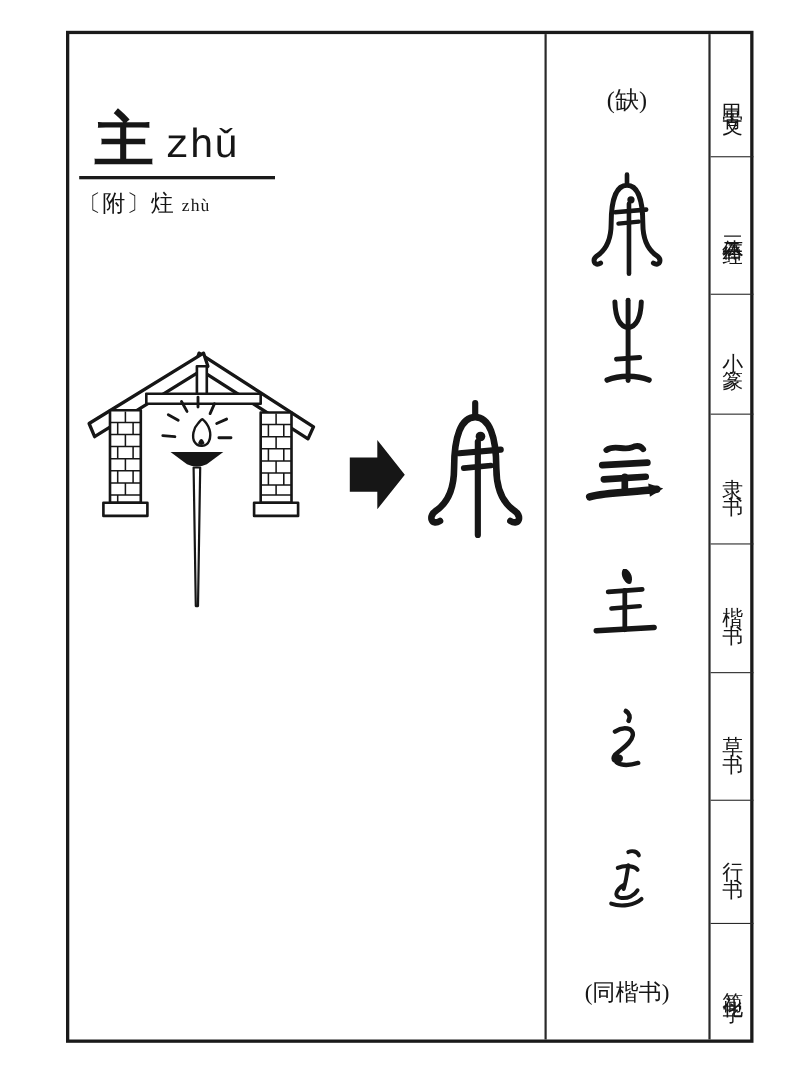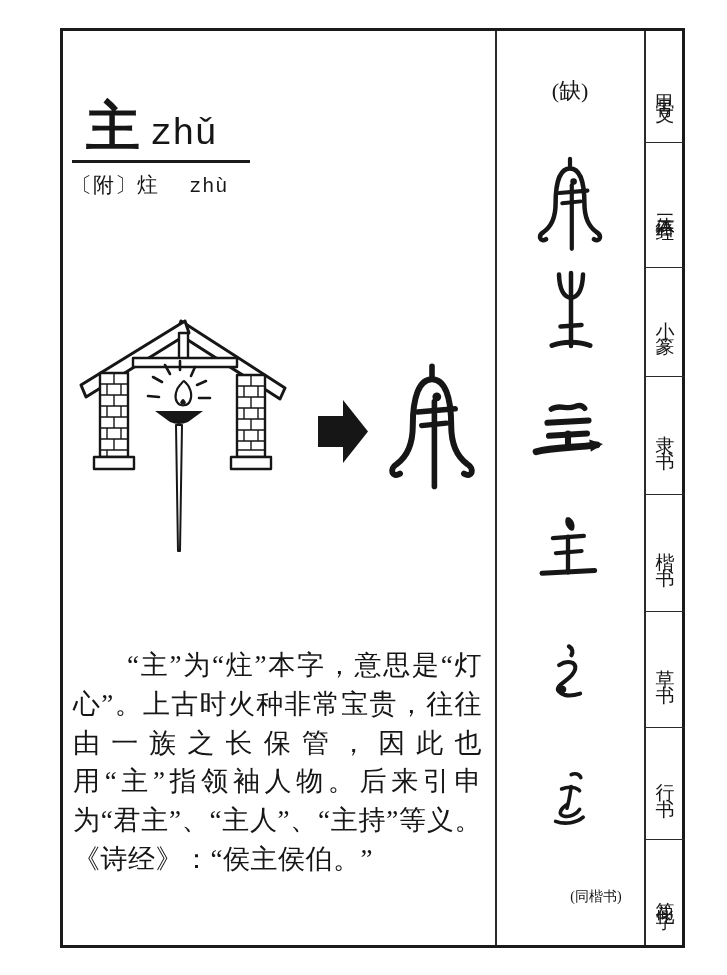--- a/index.html
+++ b/index.html
@@ -5,21 +5,21 @@
   html,body{margin:0;padding:0;background:#ffffff;}
   .canvas{position:relative;width:727px;height:975px;background:#ffffff;overflow:hidden;
           font-family:"Liberation Serif","DejaVu Serif",serif;color:#161616;}
   .abs{position:absolute;}
   .page-border{left:60px;top:28px;width:625px;height:920px;border:3px solid #1a1a1a;box-sizing:border-box;}
   .vline{width:2px;background:#2a2a2a;}
   .headword{font-size:54px;font-weight:bold;line-height:1;}
   .pinyin-main{font-size:37px;font-family:Liberation Mono, monospace;line-height:1;}
   .underline-bar{height:3px;background:#1a1a1a;}
   .variant-line{font-size:21px;letter-spacing:1px;white-space:nowrap;}
-  .variant-pinyin{font-family:Liberation Mono, monospace;font-size:20px;margin-left:24px;}
+  .variant-pinyin{font-family:Liberation Serif, serif;font-size:16px;}
   .explanation{width:409px;font-size:27px;line-height:38.8px;text-align:justify;text-indent:2em;
                letter-spacing:0.5px;}
   .col-note{font-size:22px;white-space:nowrap;transform:translateX(-50%);}
   .sidebar{left:646px;top:31px;width:39px;height:914px;display:flex;flex-direction:column;}
   .sidebar-cell{display:flex;align-items:center;justify-content:center;box-sizing:border-box;
                 border-bottom:1.5px solid #2a2a2a;}
   .sidebar-cell:last-child{border-bottom:none;}
   .v-label{writing-mode:vertical-rl;text-orientation:upright;font-size:19px;letter-spacing:5px;
            line-height:1;white-space:nowrap;}
   svg .ink{stroke:#161616;stroke-linecap:round;stroke-linejoin:round;fill:none;}
@@ -78,21 +78,20 @@
     <g transform="translate(313,46) scale(0.8)">
       <path class="ink" style="stroke-width:7" d="M55,3 L55,15"></path>
       <path class="ink" style="stroke-width:7.5" d="M15,137 C5,143 1,131 11,125 C25,115 31,99 31,77 C31,41 39,19 55,19 C71,19 79,41 79,77 C79,99 85,115 99,125 C109,131 105,143 95,137"></path>
       <circle class="fill-ink" cx="61" cy="41" r="5.5"></circle>
       <path class="ink" style="stroke-width:7" d="M37,60 L84,56"></path>
       <path class="ink" style="stroke-width:6.5" d="M42,77 L73,74"></path>
       <path class="ink" style="stroke-width:7" d="M58,47 L58,153"></path>
     </g>
   </svg>
 
-  <div class="abs explanation" style="left:73px;top:646px;">“主”为“炷”本字，意思是“灯心”。上古时火种非常宝贵，往往由一族之长保管，因此也用“主”指领袖人物。后来引申为“君主”、“主人”、“主持”等义。《诗经》：“侯主侯伯。”</div>
 
   <div class="abs col-note" style="left:570px;top:76px;">(缺)</div>
 
   <svg class="abs" style="left:537px;top:156px;" width="66" height="98" viewBox="0 0 110 160">
     <path class="ink" style="stroke-width:7" d="M55,3 L55,15"></path>
     <path class="ink" style="stroke-width:7.5" d="M15,137 C5,143 1,131 11,125 C25,115 31,99 31,77 C31,41 39,19 55,19 C71,19 79,41 79,77 C79,99 85,115 99,125 C109,131 105,143 95,137"></path>
     <circle class="fill-ink" cx="61" cy="41" r="5.5"></circle>
     <path class="ink" style="stroke-width:7" d="M37,60 L84,56"></path>
     <path class="ink" style="stroke-width:6.5" d="M42,77 L73,74"></path>
     <path class="ink" style="stroke-width:7" d="M58,47 L58,153"></path>
@@ -129,21 +128,21 @@
   </svg>
 
   <svg class="abs" style="left:540px;top:762px;" width="60" height="78" viewBox="0 0 100 100">
     <path class="ink" style="stroke-width:6" d="M52,6 C58,3 66,5 68,11"></path>
     <path class="ink" style="stroke-width:6" d="M36,30 C48,25 62,27 66,33"></path>
     <path class="ink" style="stroke-width:6" d="M52,26 C50,40 48,52 45,62"></path>
     <path class="ink" style="stroke-width:6" d="M45,56 C35,62 29,72 39,75 C51,78 62,71 66,64"></path>
     <path class="ink" style="stroke-width:6" d="M26,84 C42,90 62,86 72,77"></path>
   </svg>
 
-  <div class="abs col-note" style="left:570px;top:888px;font-size:14px;margin-left:26px;">(同楷书)</div>
+  <div class="abs col-note" style="left:570px;top:888px;font-size:21px;">(同楷书)</div>
 
   <div class="abs sidebar">
     <div class="sidebar-cell" style="height:112px;">
       <span class="v-label">甲骨文</span>
     </div>
     <div class="sidebar-cell" style="height:125px;">
       <span class="v-label" style="letter-spacing:3px;">三体石经</span>
     </div>
     <div class="sidebar-cell" style="height:109px;">
       <span class="v-label" style="letter-spacing:16px;">小篆</span>

